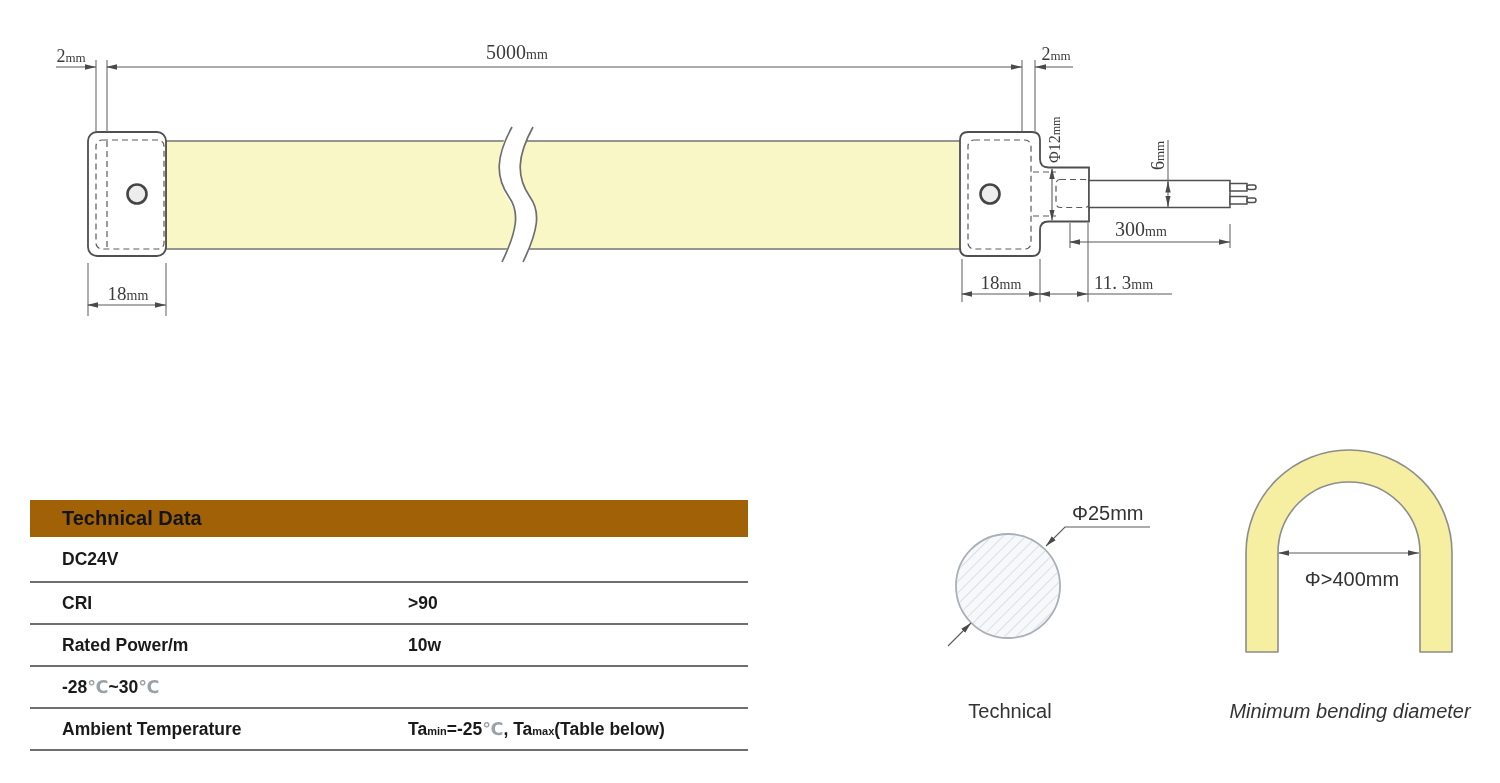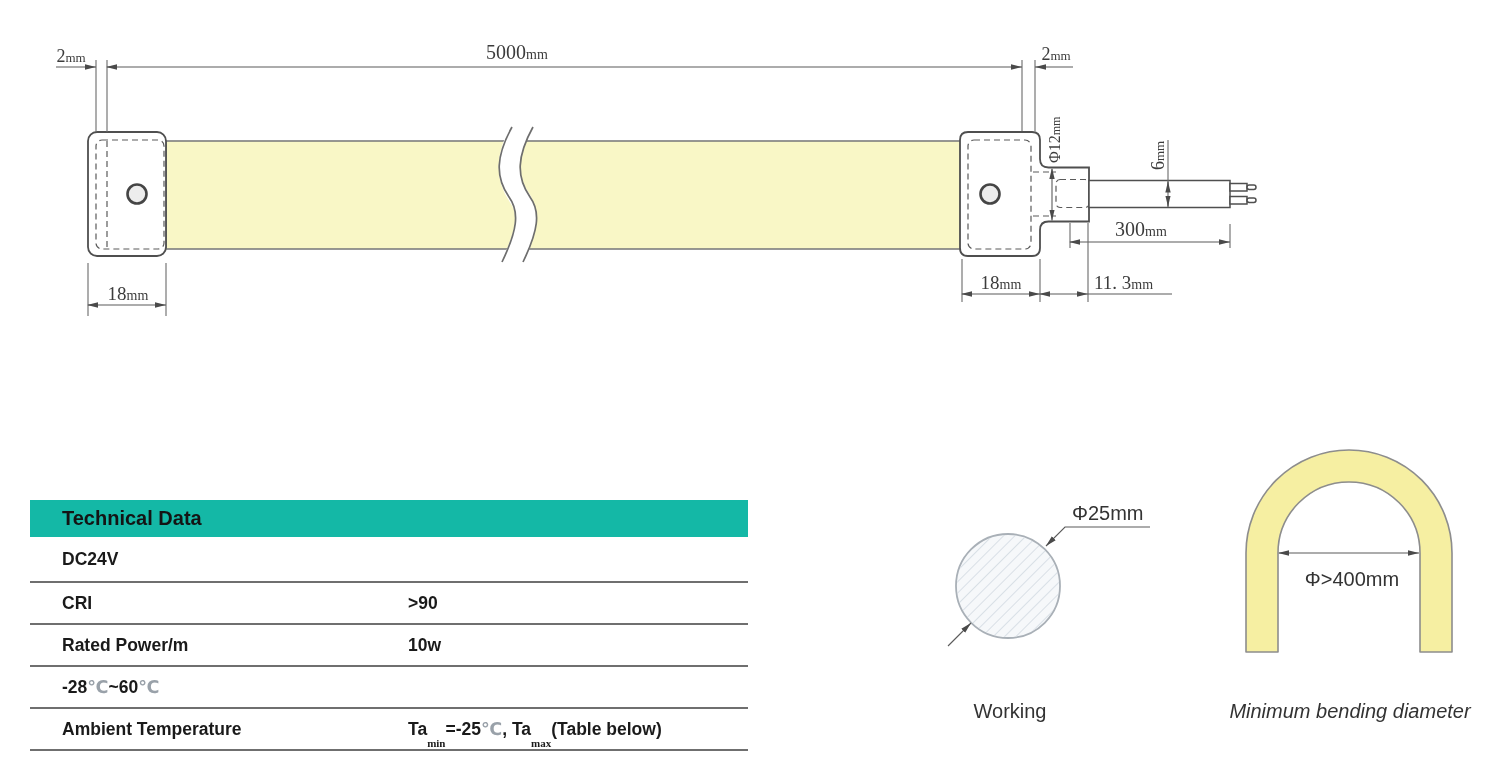--- a/index.html
+++ b/index.html
@@ -8,29 +8,29 @@
   svg{position:absolute;}
   .dimtxt{font-family:"Liberation Serif","DejaVu Serif",serif;fill:#3c3c3c;}
   .slabel{font-family:"Liberation Sans","DejaVu Sans",sans-serif;fill:#333;}
   .dimline{stroke:#5a5a5a;stroke-width:1.1;fill:none;}
   .extline{stroke:#6a6a6a;stroke-width:1.1;fill:none;}
   .solid{stroke:#4f4f4f;stroke-width:1.8;fill:#fff;}
   .dashed{stroke:#5a5a5a;stroke-width:1.2;fill:none;stroke-dasharray:6 4;}
   .thin{stroke:#4f4f4f;stroke-width:1.5;fill:#fff;}
   
   #techtable{position:absolute;left:30px;top:500px;width:718px;color:#1a1a1a;}
-  #techtable .hdr{height:37px;background:#14b8a6;display:flex;align-items:center;
+  #techtable .hdr{height:37px;background:#a16207;display:flex;align-items:center;
      padding-left:32px;font-size:20px;font-weight:700;color:#141414;}
   #techtable .row{height:40px;display:flex;align-items:center;padding-left:32px;
      border-bottom:2px solid #6f6f6f;font-size:17.5px;font-weight:600;}
   #techtable .row:nth-of-type(2){height:44px;}
   #techtable .lbl{flex:0 0 346px;}
   #techtable .val{flex:1;}
   .deg{color:#99a1a9;}
-  .sub{font-size:11px;position:relative;top:12px;font-family:Liberation Serif, serif;}
+  .sub{font-size:11px;position:relative;top:0;}
   .caption{position:absolute;top:700px;font-size:20px;color:#333;text-align:center;}
 </style>
 </head>
 <body>
 
 <div id="page">
 
   <svg style="left:0;top:0" width="1500" height="340" viewBox="0 0 1500 340">
     <defs>
       <marker id="aE" markerUnits="userSpaceOnUse" markerWidth="12" markerHeight="7" refX="11" refY="3.5" orient="auto">
@@ -140,36 +140,36 @@
     </div>
     <div class="row">
       <span class="lbl">CRI</span>
       <span class="val">&gt;90</span>
     </div>
     <div class="row">
       <span class="lbl">Rated Power/m</span>
       <span class="val">10w</span>
     </div>
     <div class="row">
-      <span class="val"><span>-28</span><span class="deg">℃</span><span>~60</span><span class="deg">℃</span></span>
+      <span class="val"><span>-28</span><span class="deg">℃</span><span>~30</span><span class="deg">℃</span></span>
     </div>
     <div class="row">
       <span class="lbl">Ambient Temperature</span>
       <span class="val"><span>Ta</span><span class="sub">min</span><span>=-25</span><span class="deg">℃</span><span>, Ta</span><span class="sub">max</span><span>(Table below)</span></span>
     </div>
   </div>
 
   <svg style="left:880px;top:460px" width="300" height="235" viewBox="880 460 300 235">
     <circle cx="1008" cy="586" r="52" fill="#f6f8fa" stroke="#a9b0b7" stroke-width="1.8"></circle>
     <circle cx="1008" cy="586" r="51" fill="url(#hatch)" stroke="none"></circle>
     <path class="dimline" d="M 1150,527 L 1065,527 L 1046,546" marker-end="url(#aE)"></path>
     <path class="dimline" d="M 948,646 L 971,623" marker-end="url(#aE)"></path>
     <text class="slabel" x="1072" y="520" font-size="20">Φ25mm</text>
   </svg>
-  <div class="caption" style="left:880px;width:260px;">Working</div>
+  <div class="caption" style="left:880px;width:260px;">Technical</div>
 
   <svg style="left:1220px;top:440px" width="270" height="250" viewBox="1220 440 270 250">
     <path d="M 1246,652 L 1246,553 A 103,103 0 0 1 1452,553 L 1452,652 L 1420,652 L 1420,553 A 71,71 0 0 0 1278,553 L 1278,652 Z" fill="#f6efa2" stroke="#8d8d8d" stroke-width="1.6" stroke-linejoin="round"></path>
     <line class="dimline" x1="1279" y1="553" x2="1419" y2="553" marker-start="url(#aS)" marker-end="url(#aE)"></line>
     <text class="slabel" x="1352" y="586" text-anchor="middle" font-size="20">Φ&gt;400mm</text>
   </svg>
   <div class="caption" style="left:1219px;width:262px;font-style:italic;">Minimum bending diameter</div>
 
 </div>
 

